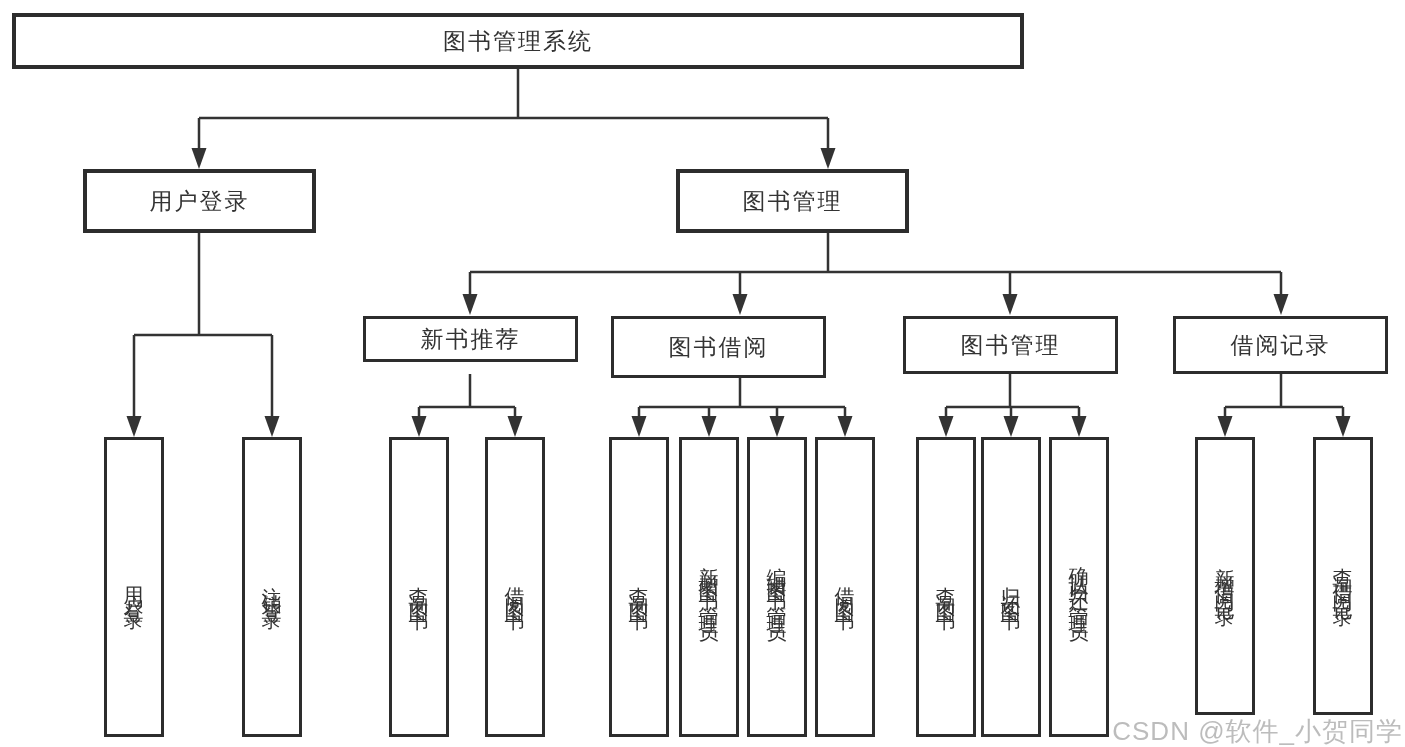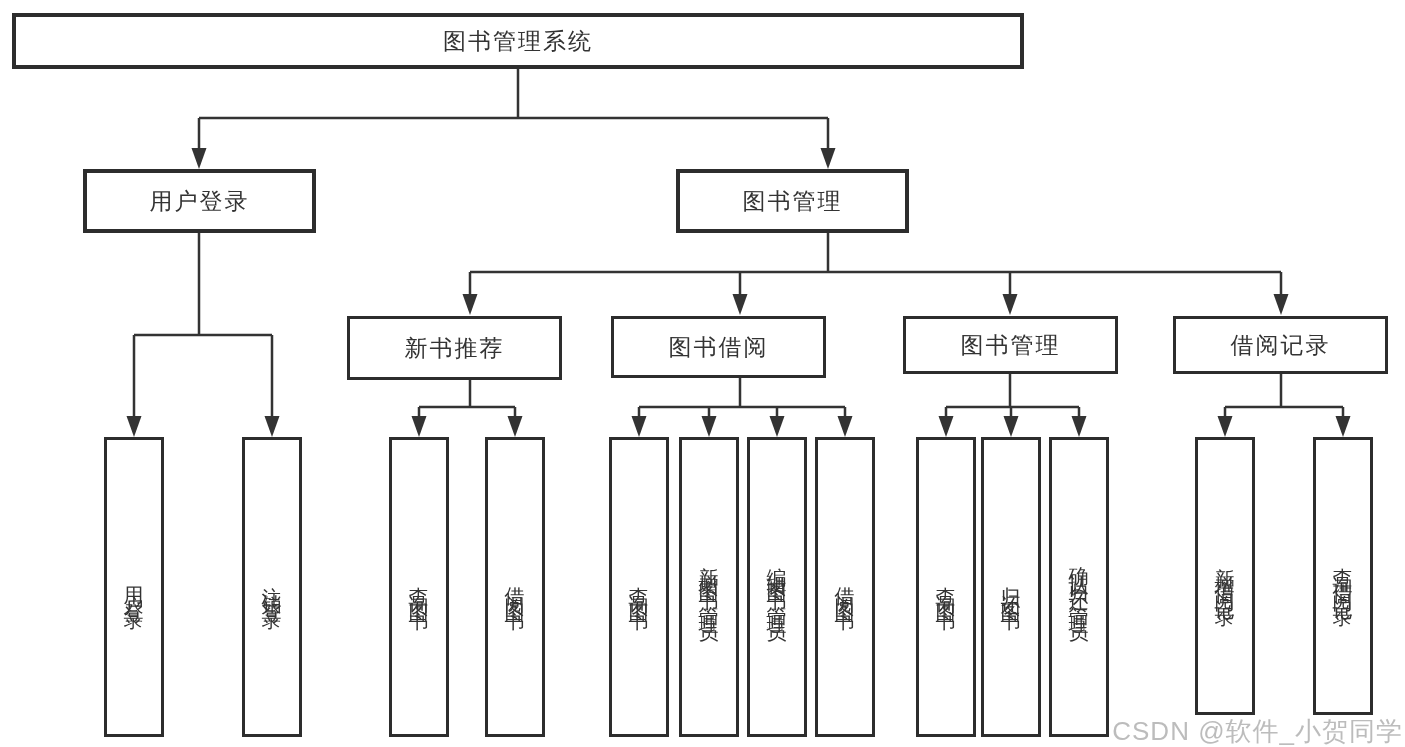--- a/index.html
+++ b/index.html
@@ -89,21 +89,21 @@
     <span>图书管理系统</span>
   </div>
 
   <div class="box l2" style="left:83px;top:169px;width:233px;height:64px">
     <span>用户登录</span>
   </div>
   <div class="box l2" style="left:676px;top:169px;width:233px;height:64px">
     <span>图书管理</span>
   </div>
 
-  <div class="box l3" style="left:347px;top:316px;width:215px;height:64px">
+  <div class="box l3" style="left:363px;top:316px;width:215px;height:46px">
     <span>新书推荐</span>
   </div>
   <div class="box l3" style="left:611px;top:316px;width:215px;height:62px">
     <span>图书借阅</span>
   </div>
   <div class="box l3" style="left:903px;top:316px;width:215px;height:58px">
     <span>图书管理</span>
   </div>
   <div class="box l3" style="left:1173px;top:316px;width:215px;height:58px">
     <span>借阅记录</span>

